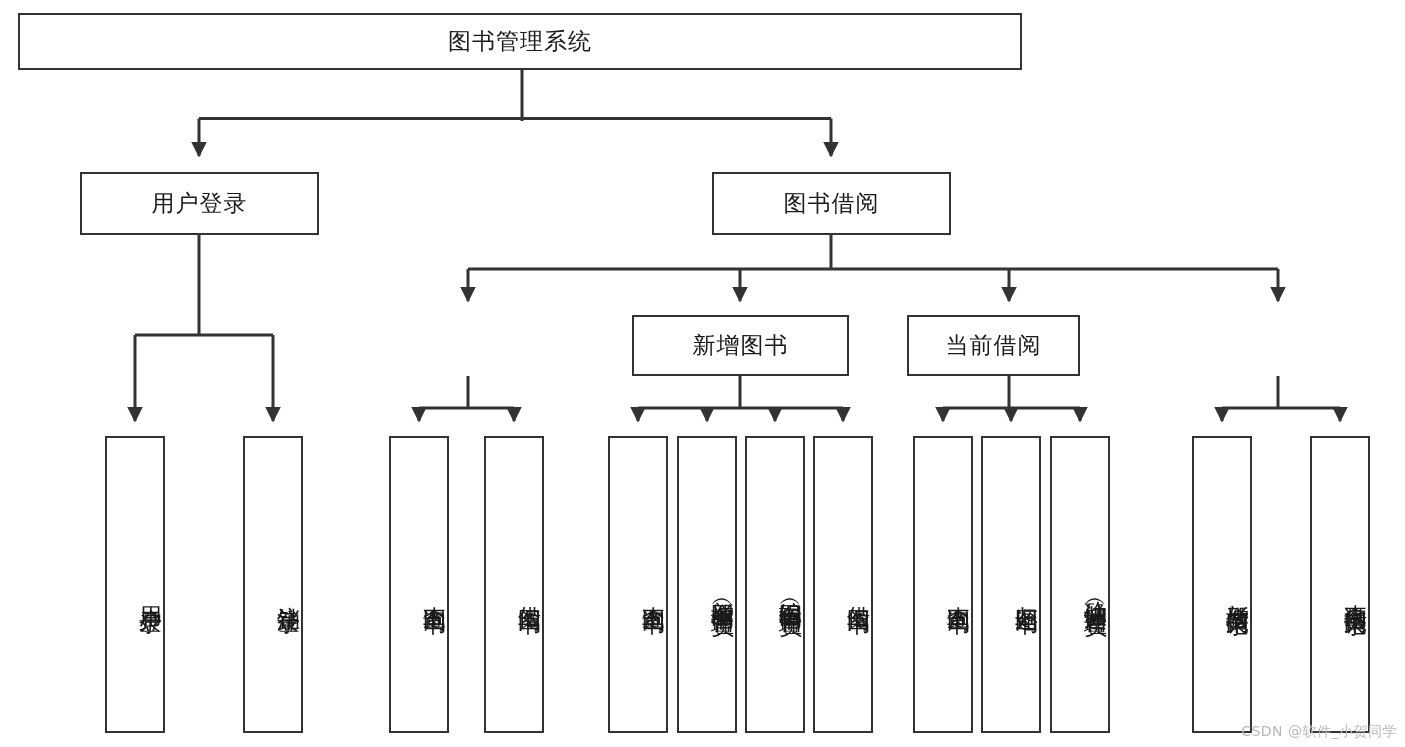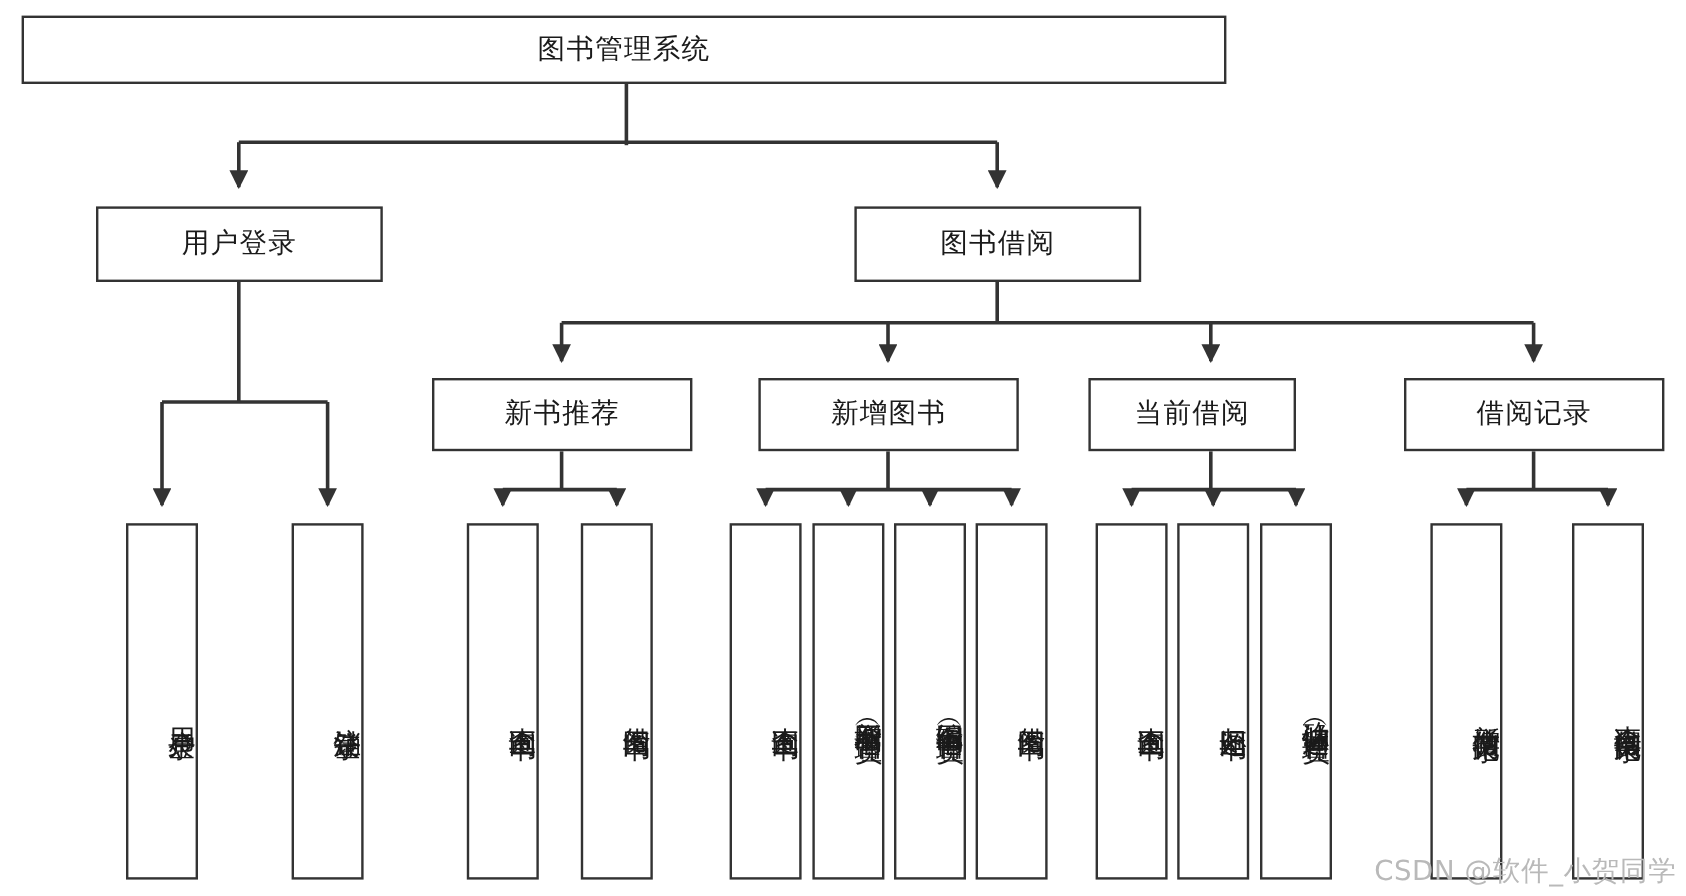--- a/index.html
+++ b/index.html
@@ -46,21 +46,21 @@
     align-items:flex-start;
     justify-content:center;
   }
   .node.root{
     font-size:23px;
   }
   .watermark{
     position:absolute;
     right:8px;
     bottom:6px;
-    font-size:23px;
+    font-size:14px;
     color:#b9b9b9;
     letter-spacing:0.5px;
     white-space:nowrap;
     font-family:"DejaVu Sans","Liberation Sans",sans-serif;
   }
 </style>
 </head>
 <body>
 
 <div id="canvas">
@@ -115,24 +115,22 @@
       <path d="M 1222,408 L 1222,421" marker-end="url(#arrow)"></path>
       <path d="M 1340,408 L 1340,421" marker-end="url(#arrow)"></path>
     </g>
   </svg>
 
   <div class="node horiz root" style="left:18px;top:13px;width:1004px;height:57px;">图书管理系统</div>
 
   <div class="node horiz" style="left:80px;top:172px;width:239px;height:63px;">用户登录</div>
   <div class="node horiz" style="left:712px;top:172px;width:239px;height:63px;">图书借阅</div>
 
-  <div class="node horiz" style="left:360px;top:315px;width:217px;height:61px;">新书推荐</div>
   <div class="node horiz" style="left:632px;top:315px;width:217px;height:61px;">新增图书</div>
   <div class="node horiz" style="left:907px;top:315px;width:173px;height:61px;">当前借阅</div>
-  <div class="node horiz" style="left:1170px;top:315px;width:217px;height:61px;">借阅记录</div>
 
   <div class="node vert" style="left:105px;top:436px;width:60px;height:297px;">用户登录</div>
   <div class="node vert" style="left:243px;top:436px;width:60px;height:297px;">注销登录</div>
 
   <div class="node vert" style="left:389px;top:436px;width:60px;height:297px;">查询图书</div>
   <div class="node vert" style="left:484px;top:436px;width:60px;height:297px;">借阅图书</div>
 
   <div class="node vert" style="left:608px;top:436px;width:60px;height:297px;">查询图书</div>
   <div class="node vert" style="left:677px;top:436px;width:60px;height:297px;">新增图书（管理员）</div>
   <div class="node vert" style="left:745px;top:436px;width:60px;height:297px;">编辑图书（管理员）</div>

